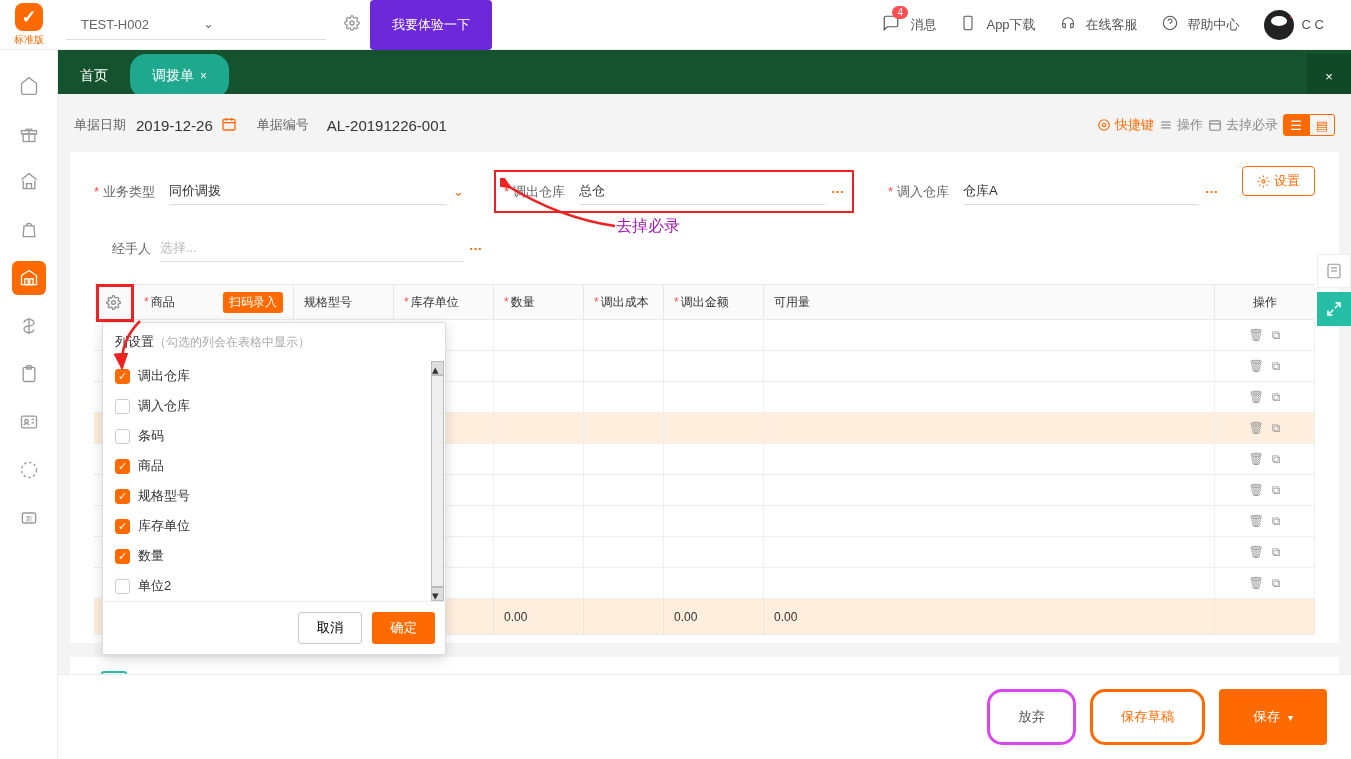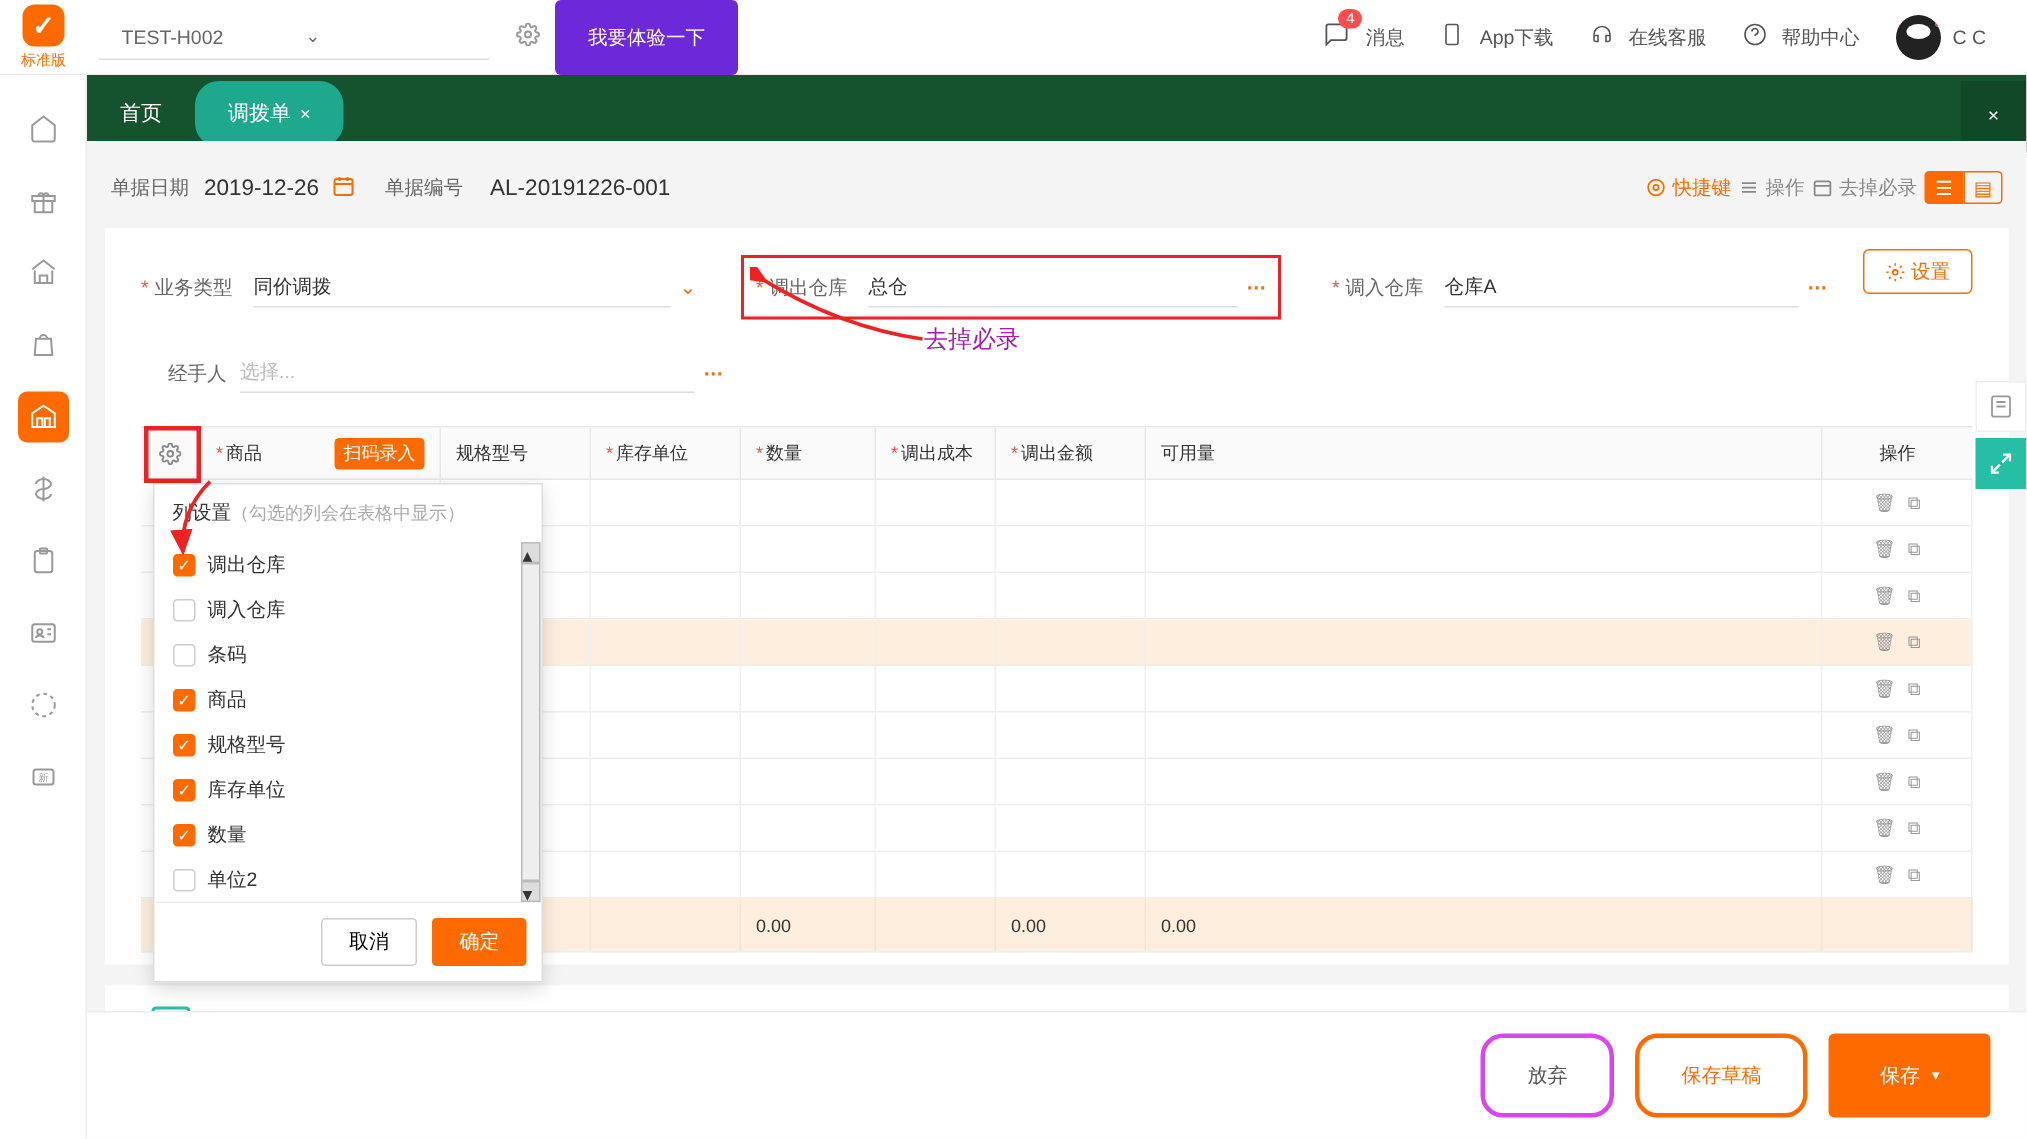--- a/index.html
+++ b/index.html
@@ -84,21 +84,21 @@
 
 .gridbody .grow { display: flex; height: 31px; border-bottom: 1px solid #eee; }
 .gridbody .grow.hover { background: #fdeedd; }
 .gridbody .gcell { border-right: 1px solid #f0f0f0; font-size: 12px; }
 .row-ops-ico { color: #999; margin: 0 4px; cursor: pointer; }
 
 .gridfoot { display: flex; height: 36px; background: #fdeedd; border-bottom: 1px solid #eee; }
 .gridfoot .gcell { font-weight: normal; border-right: 1px solid #f3e4d3; }
 
 
-.colset { position: absolute; left: 8px; top: 38px; width: 260px; background: #fff; border: 1px solid #ddd; box-shadow: 0 4px 12px rgba(0,0,0,0.15); z-index: 50; }
+.colset { position: absolute; left: 8px; top: 38px; width: 344px; background: #fff; border: 1px solid #ddd; box-shadow: 0 4px 12px rgba(0,0,0,0.15); z-index: 50; }
 .colset-title { padding: 10px 12px; color: #333; font-size: 13px; }
 .colset-title .hint { color: #aaa; font-size: 12px; }
 .colset-list { max-height: 240px; overflow-y: auto; padding: 0 12px; position:relative;}
 .colset-item { display: flex; align-items: center; padding: 6px 0; }
 .cb { width: 15px; height: 15px; border: 1px solid #ccc; border-radius: 3px; margin-right: 8px; display: inline-flex; align-items: center; justify-content: center; font-size: 11px; }
 .cb.checked { background: #ff6a00; border-color: #ff6a00; color: #fff; }
 .colset-foot { display: flex; justify-content: flex-end; padding: 10px; gap: 10px; border-top: 1px solid #eee; }
 .btn-plain { border: 1px solid #ccc; background: #fff; padding: 6px 18px; border-radius: 3px; cursor: pointer; }
 .btn-orange { border: none; background: #ff6a00; color: #fff; padding: 6px 18px; border-radius: 3px; cursor: pointer; }
 .colset-arrow { position: absolute; left: 16px; top: 32px; pointer-events: none; z-index:60;}

